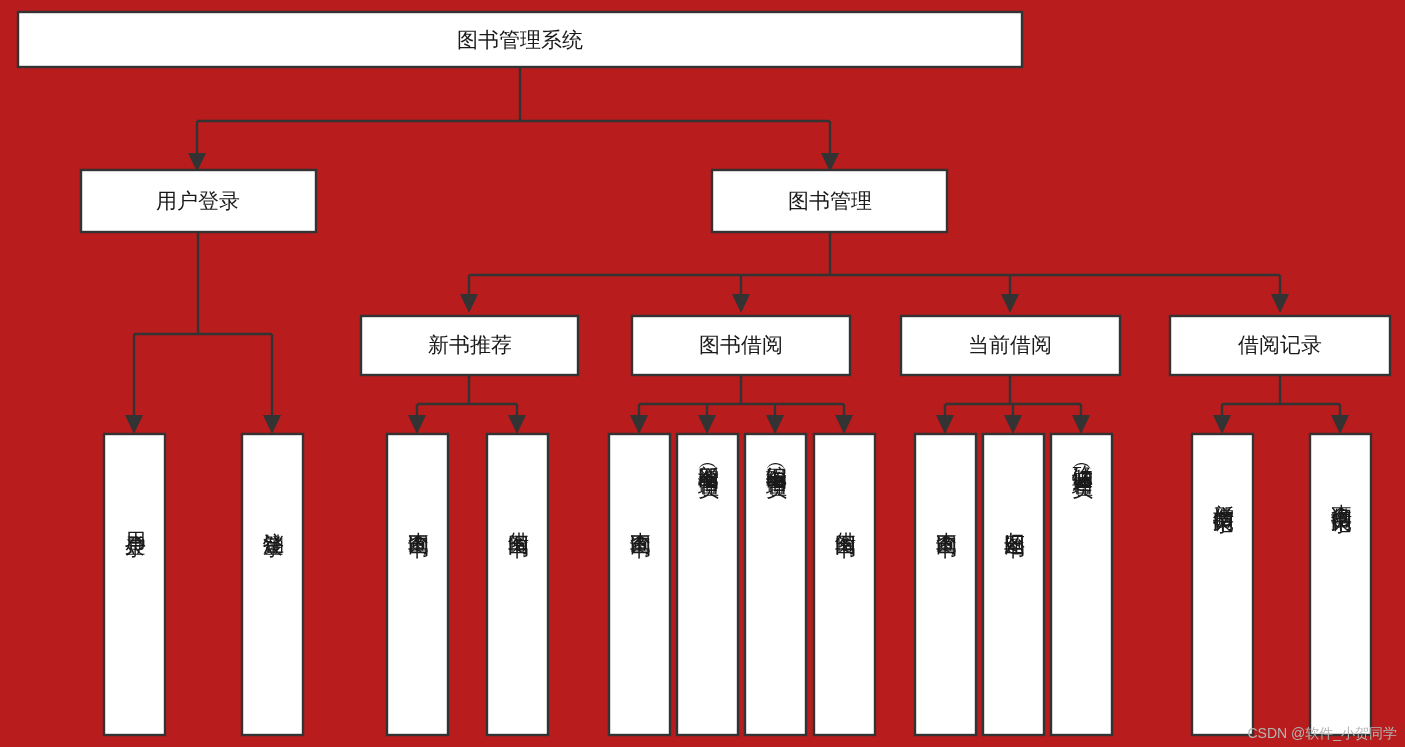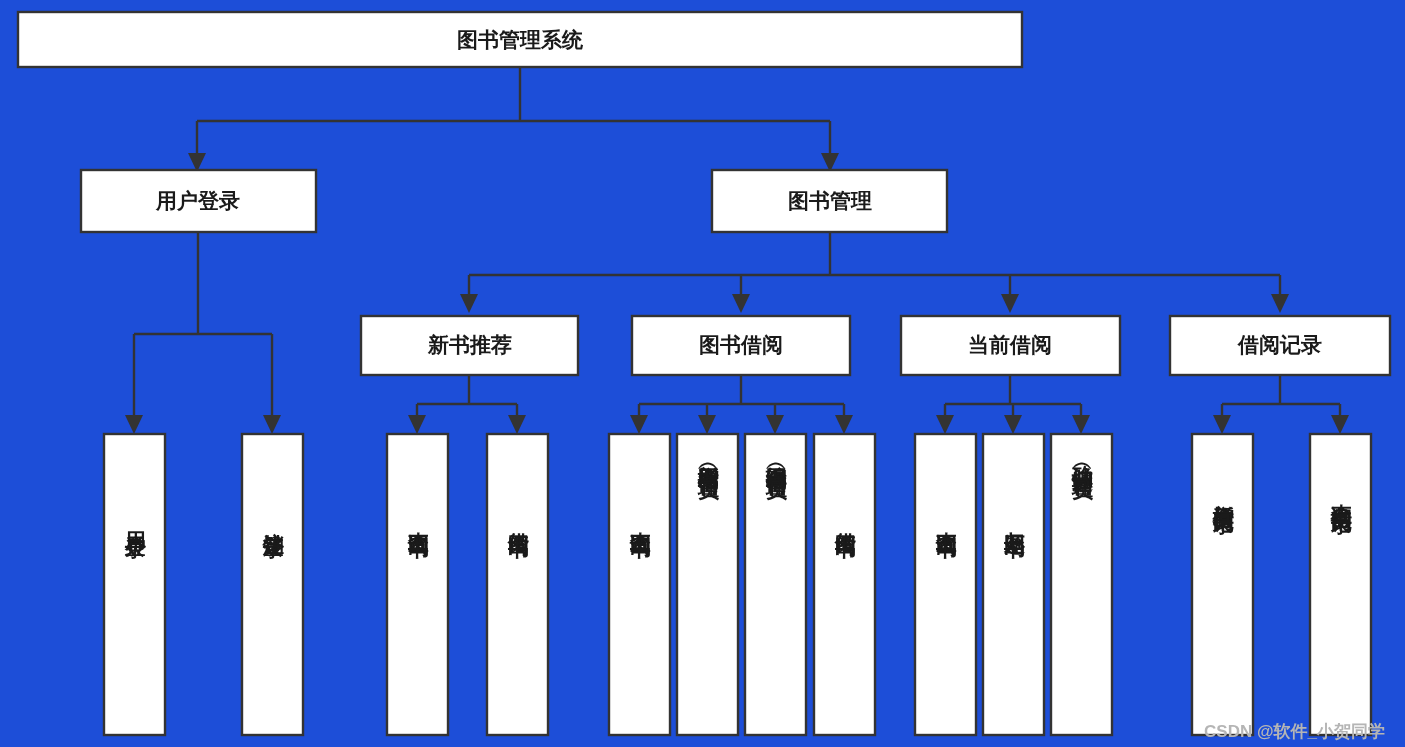--- a/index.html
+++ b/index.html
@@ -10,22 +10,21 @@
   body {
     width: 1405px;
     height: 747px;
     font-family: "Liberation Sans", sans-serif;
     overflow: hidden;
   }
   #diagram-root {
     position: relative;
     width: 1405px;
     height: 747px;
-    background: #1d4ed8;
-    font-weight: bold;
+    background: #b91c1c;
   }
   svg#flow {
     position: absolute;
     left: 0;
     top: 0;
     width: 1405px;
     height: 747px;
     display: block;
   }
   .node-rect {
@@ -54,24 +53,24 @@
     font-family: "Liberation Sans", sans-serif;
     font-size: 21px;
     fill: #1a1a1a;
     writing-mode: vertical-rl;
     text-orientation: upright;
     letter-spacing: 2px;
     dominant-baseline: middle;
   }
   .watermark {
     position: absolute;
-    right: 20px;
+    right: 8px;
     bottom: 4px;
     font-family: "Liberation Sans", sans-serif;
-    font-size: 17px;
+    font-size: 14px;
     color: #b5b5b5;
     white-space: nowrap;
     user-select: none;
   }
 </style>
 </head>
 <body>
 
 <div id="diagram-root">
 

